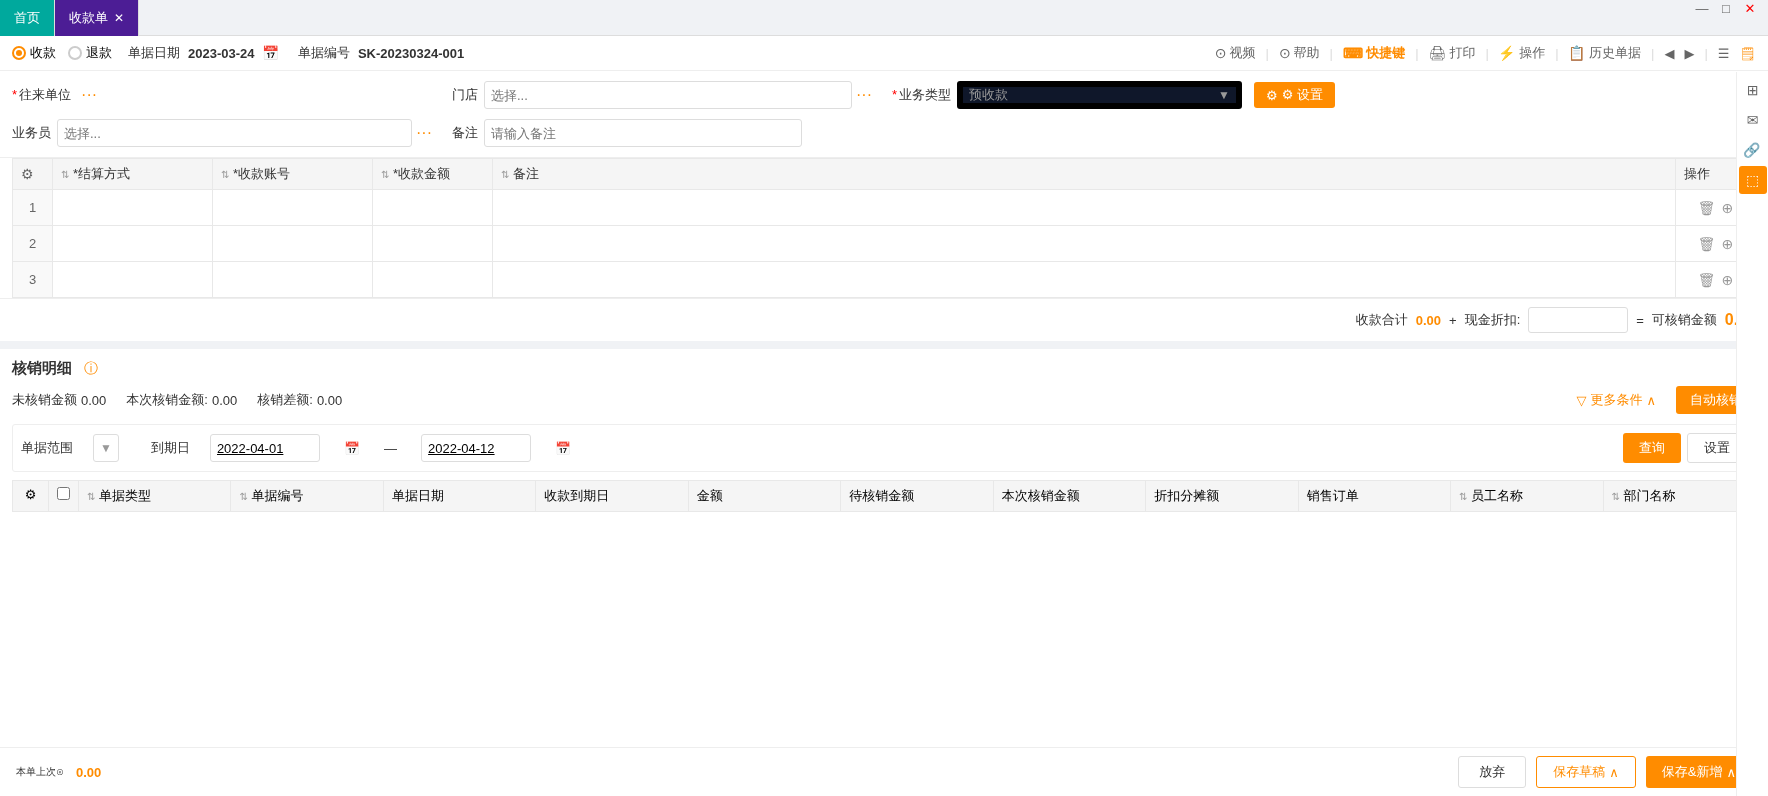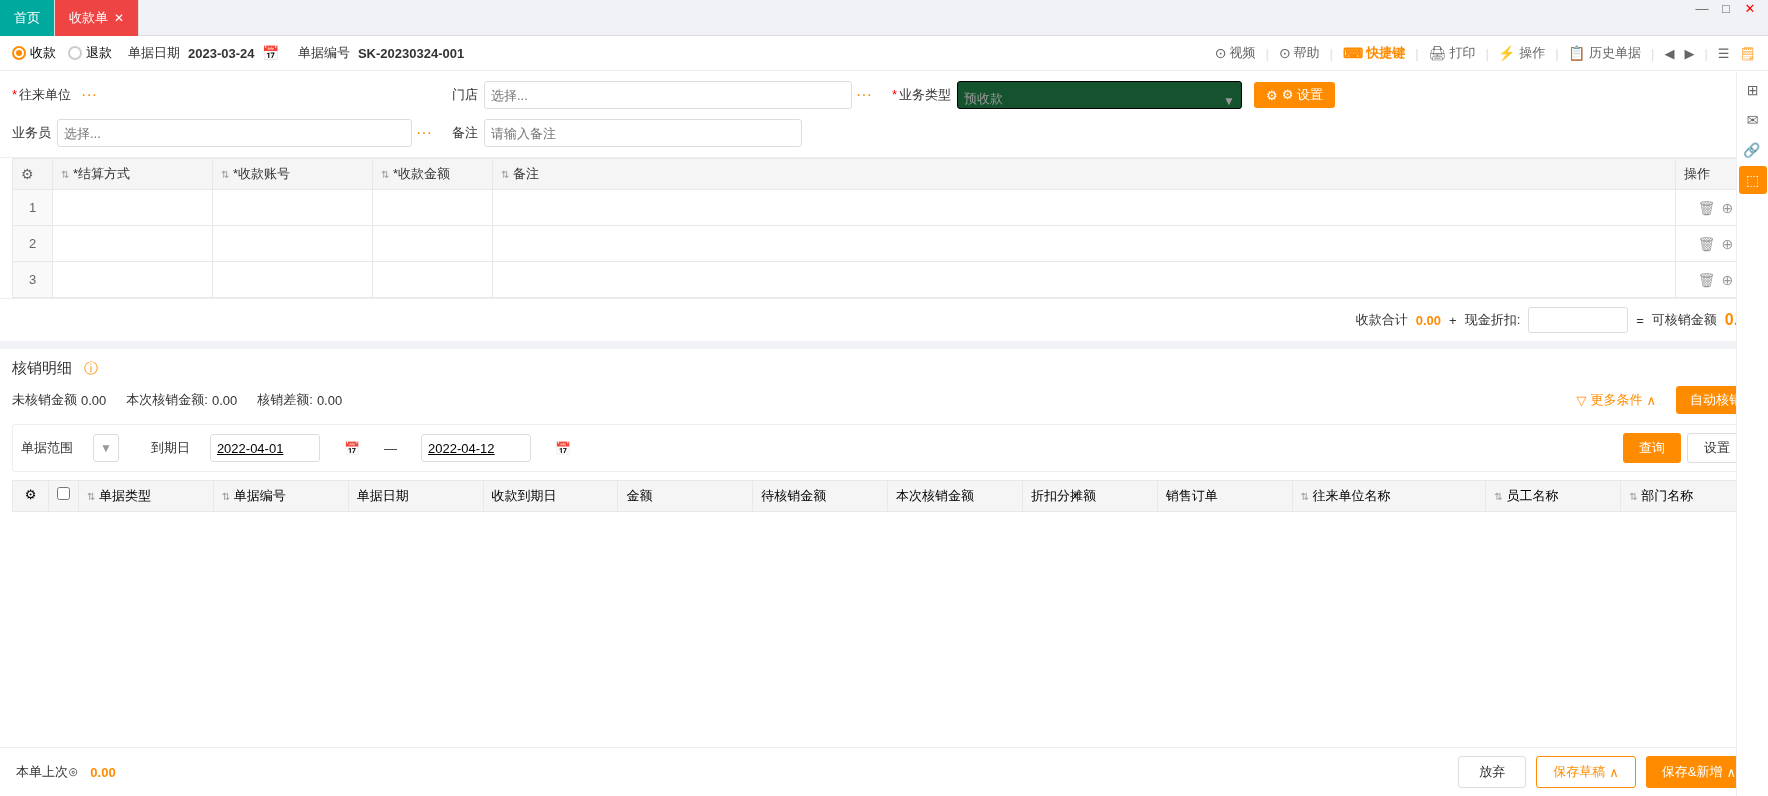--- a/index.html
+++ b/index.html
@@ -8,21 +8,21 @@
     
     .tab-bar {
       display: flex; align-items: flex-start; background: #f0f2f5; height: 36px;
       border-bottom: 1px solid #ddd;
     }
     .tab-item {
       display: flex; align-items: center; padding: 0 14px; height: 36px; cursor: pointer;
       font-size: 13px; color: #333; border-right: 1px solid #ddd;
     }
     .tab-item.home { color: #fff; background: #00a99d; }
-    .tab-item.current { background: #ef4444; color: #fff; }
+    .tab-item.current { background: #4c1d95; color: #fff; }
     .tab-close { margin-left: 6px; font-size: 12px; cursor: pointer; }
     .window-controls { margin-left: auto; display: flex; align-items: center; gap: 8px; padding-right: 10px; }
     .win-btn { width: 16px; height: 16px; border-radius: 50%; display: flex; align-items: center; justify-content: center; cursor: pointer; font-size: 11px; color: #666; }
 
     
     .main-content {
       background: #fff; margin: 0; height: calc(796px - 36px);
       display: flex; flex-direction: column;
     }
 
@@ -59,22 +59,22 @@
     .form-row { display: flex; align-items: center; gap: 0; }
     .form-field { display: flex; align-items: center; flex: 1; }
     .field-label { color: #333; white-space: nowrap; margin-right: 6px; }
     .required::before { content: '*'; color: #f00; margin-right: 2px; }
     .field-input {
       flex: 1; height: 28px; border: 1px solid #ddd; border-radius: 3px;
       padding: 0 6px; color: #999; background: #fff; outline: none;
     }
     .more-btn { color: #ff8c00; margin-left: 4px; cursor: pointer; font-size: 16px; }
     .select-input {
-      flex: 1; height: 28px; border: 1px solid #000000; border-radius: 3px;
-      padding: 0 6px; color: #999; background: #14532d; display: flex; align-items: flex-end;
+      flex: 1; height: 28px; border: 6px solid #000000; border-radius: 3px;
+      padding: 0 6px; color: #999; background: #0f172a; display: flex; align-items: center;
       justify-content: space-between; cursor: pointer;
     }
     .settings-btn {
       background: #ff8c00; color: #fff; border: none; border-radius: 3px;
       padding: 4px 12px; cursor: pointer; font-size: 12px; display: flex; align-items: center; gap: 4px;
     }
     .data-table { width: 100%; border-collapse: collapse; }
     .data-table th {
       background: #f5f5f5; border: 1px solid #e8e8e8; padding: 6px 8px;
       text-align: left; font-weight: normal; color: #333; white-space: nowrap;
@@ -96,21 +96,21 @@
     }
     .calc-val { color: #ff8c00; font-weight: bold; }
     .calc-input { width: 100px; height: 26px; border: 1px solid #ddd; border-radius: 3px; padding: 0 6px; }
 
     
     .section-divider { height: 8px; background: #f0f2f5; }
 
     
     .verify-section { background: #fff; padding: 10px 12px; }
     .verify-header { display: flex; align-items: center; gap: 12px; margin-bottom: 8px; }
-    .verify-title { font-size: 15px; font-weight: normal; color: #333; }
+    .verify-title { font-size: 15px; font-weight: bold; color: #333; }
     .verify-tabs { display: flex; gap: 4px; }
     .verify-tab {
       padding: 2px 10px; border-radius: 10px; cursor: pointer;
       font-size: 12px; color: #ff8c00; border: 1px solid #ff8c00;
     }
     .verify-tab.active { background: #fff5e6; }
     .info-icon { color: #ff8c00; font-size: 14px; cursor: pointer; }
 
     .verify-stats { display: flex; gap: 20px; margin-bottom: 10px; }
     .stat-item { display: flex; align-items: center; gap: 4px; color: #333; }
@@ -143,21 +143,21 @@
       padding: 0 6px; display: flex; align-items: center; justify-content: space-between; cursor: pointer;
     }
     .chevron { color: #999; font-size: 12px; }
 
     
     .bottom-bar {
       position: absolute; bottom: 0; left: 0; right: 0;
       display: flex; align-items: center; padding: 8px 16px;
       background: #fff; border-top: 1px solid #eee; gap: 12px;
     }
-    .total-label { color: #333; font-size: 13px; }
+    .total-label { color: #333; font-size: 10px; }
     .total-val { color: #ff8c00; font-weight: bold; }
     .bottom-btns { margin-left: auto; display: flex; gap: 10px; }
     .btn-abandon {
       background: #fff; color: #333; border: 1px solid #ddd; border-radius: 3px;
       padding: 6px 20px; cursor: pointer; font-size: 13px;
     }
     .btn-draft {
       background: #fff; color: #ff8c00; border: 1px solid #ff8c00; border-radius: 3px;
       padding: 6px 16px; cursor: pointer; font-size: 13px; display: flex; align-items: center; gap: 4px;
     }
@@ -494,24 +494,20 @@
         </div>
         <div style="flex:1; border-right:1px solid #e8e8e8; padding:6px 8px; min-width:90px;">
           <span>本次核销金额</span>
         </div>
         <div style="flex:1; border-right:1px solid #e8e8e8; padding:6px 8px; min-width:80px;">
           <span>折扣分摊额</span>
         </div>
         <div style="flex:1; border-right:1px solid #e8e8e8; padding:6px 8px; min-width:80px;">
           <span>销售订单</span>
         </div>
-        <div style="flex:1.5; border-right:1px solid #e8e8e8; padding:6px 8px; min-width:120px;">
-          <span class="sort-arrows">⇅</span>
-          <span>往来单位名称</span>
-        </div>
         <div style="flex:1; border-right:1px solid #e8e8e8; padding:6px 8px; min-width:80px;">
           <span class="sort-arrows">⇅</span>
           <span>员工名称</span>
         </div>
         <div style="flex:1; padding:6px 8px; min-width:80px;">
           <span class="sort-arrows">⇅</span>
           <span>部门名称</span>
         </div>
       </div>
     </div>

